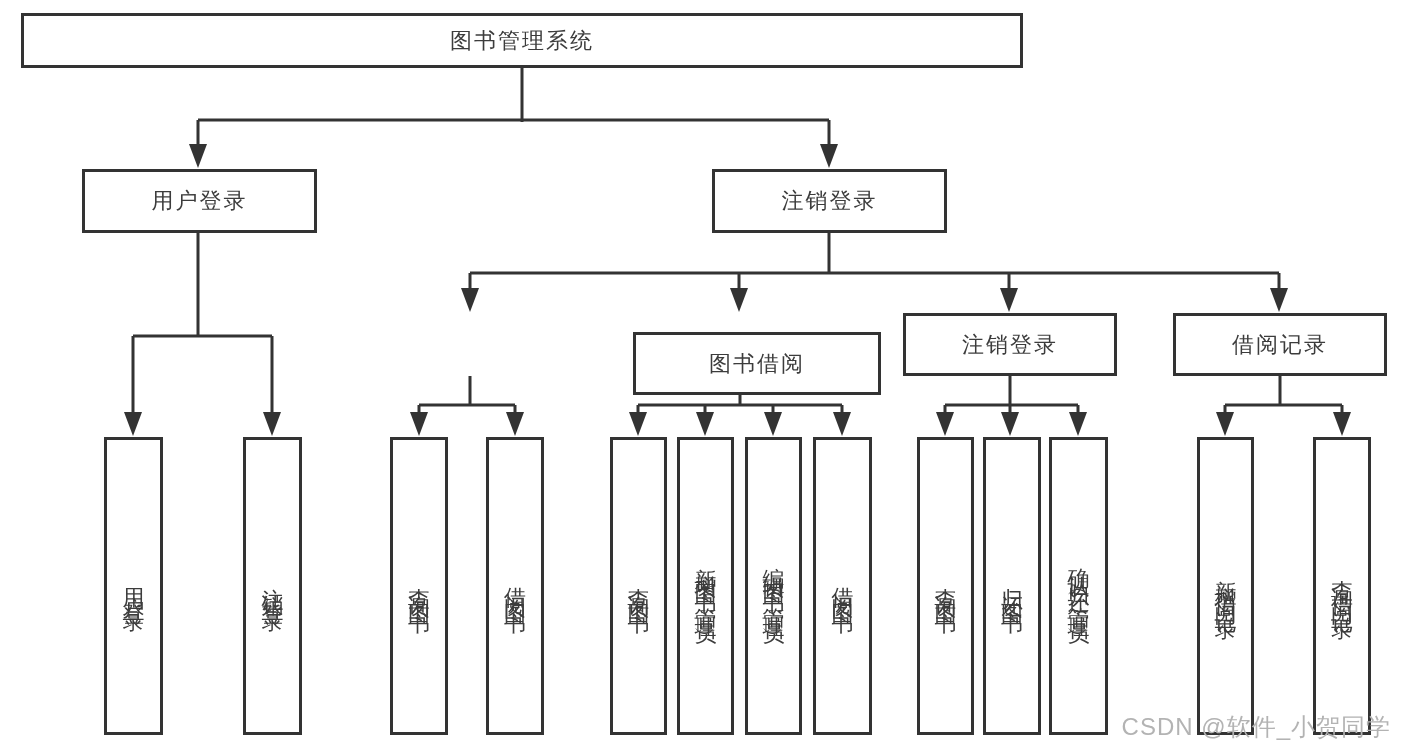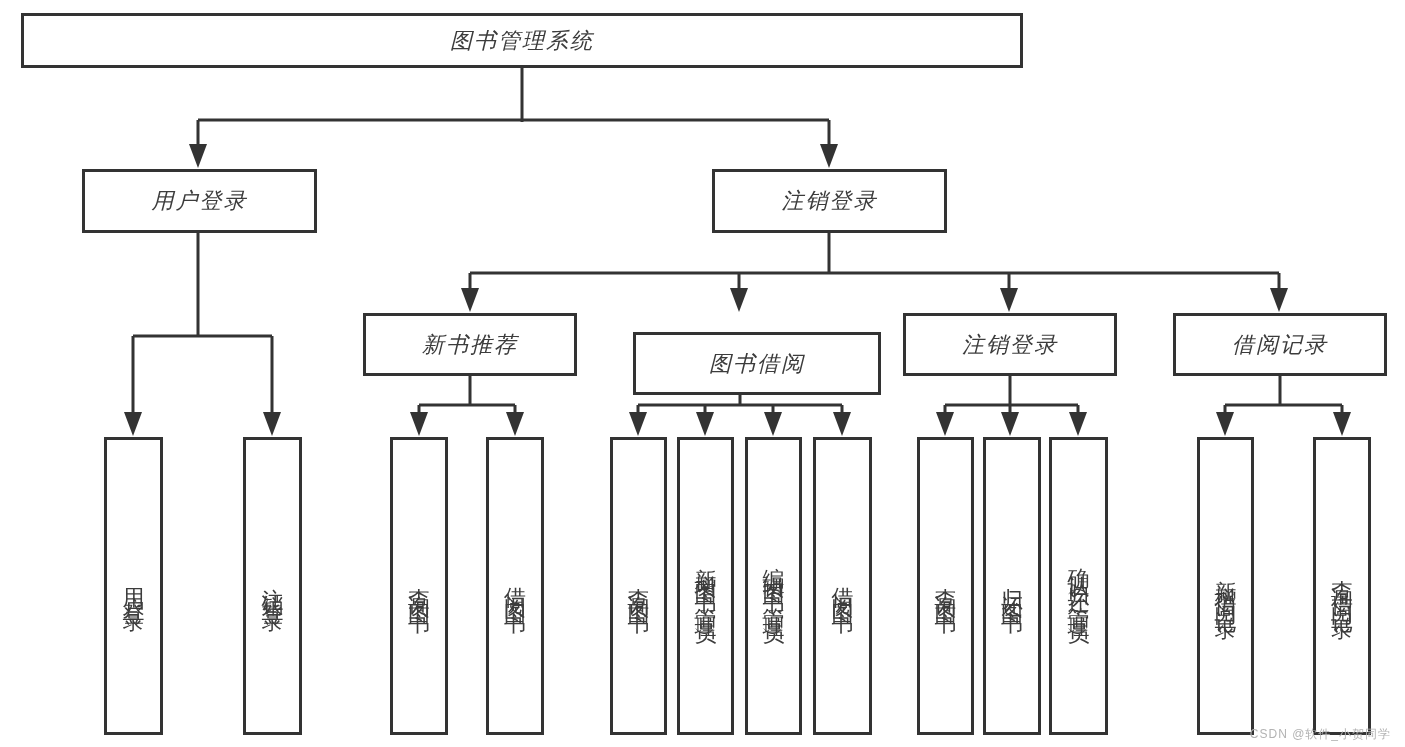--- a/index.html
+++ b/index.html
@@ -4,33 +4,33 @@
 <style>
   html,body{margin:0;padding:0;background:#ffffff;}
   .stage{
     position:relative;width:1405px;height:747px;background:#ffffff;
     font-family:"Liberation Sans","DejaVu Sans",sans-serif;overflow:hidden;
   }
   .wires{position:absolute;left:0;top:0;pointer-events:none;}
   .hbox{
     position:absolute;box-sizing:border-box;border:3px solid #333333;background:#ffffff;
     display:flex;align-items:center;justify-content:center;
-    font-size:22px;letter-spacing:2px;color:#3c3c3c;white-space:nowrap;font-style:italic;
+    font-size:22px;letter-spacing:2px;color:#3c3c3c;white-space:nowrap;
   }
   .vbox{
     position:absolute;box-sizing:border-box;border:3px solid #333333;background:#ffffff;
     display:flex;align-items:center;justify-content:center;
   }
   .vtext{
     writing-mode:vertical-lr;text-orientation:mixed;
     font-size:22px;letter-spacing:8px;line-height:1;color:#3c3c3c;white-space:nowrap;
   }
   .watermark{
     position:absolute;right:14px;bottom:4px;z-index:5;
-    font-size:12px;letter-spacing:1px;color:#b3b3b3;white-space:nowrap;
+    font-size:24px;letter-spacing:1px;color:#b3b3b3;white-space:nowrap;
   }
 </style>
 </head>
 <body>
 
 <div class="stage">
 
   <svg class="wires" width="1405" height="747" viewBox="0 0 1405 747" aria-hidden="true">
     <path fill="none" stroke="#333333" stroke-width="3" d="M522 68 V122
              M198 120 H829
@@ -78,23 +78,20 @@
     <span>图书管理系统</span>
   </div>
 
   <div class="hbox" style="left:82px;top:169px;width:235px;height:64px">
     <span>用户登录</span>
   </div>
   <div class="hbox" style="left:712px;top:169px;width:235px;height:64px">
     <span>注销登录</span>
   </div>
 
-  <div class="hbox" style="left:363px;top:313px;width:214px;height:63px">
-    <span>新书推荐</span>
-  </div>
   <div class="hbox" style="left:633px;top:332px;width:248px;height:63px">
     <span>图书借阅</span>
   </div>
   <div class="hbox" style="left:903px;top:313px;width:214px;height:63px">
     <span>注销登录</span>
   </div>
   <div class="hbox" style="left:1173px;top:313px;width:214px;height:63px">
     <span>借阅记录</span>
   </div>
 

